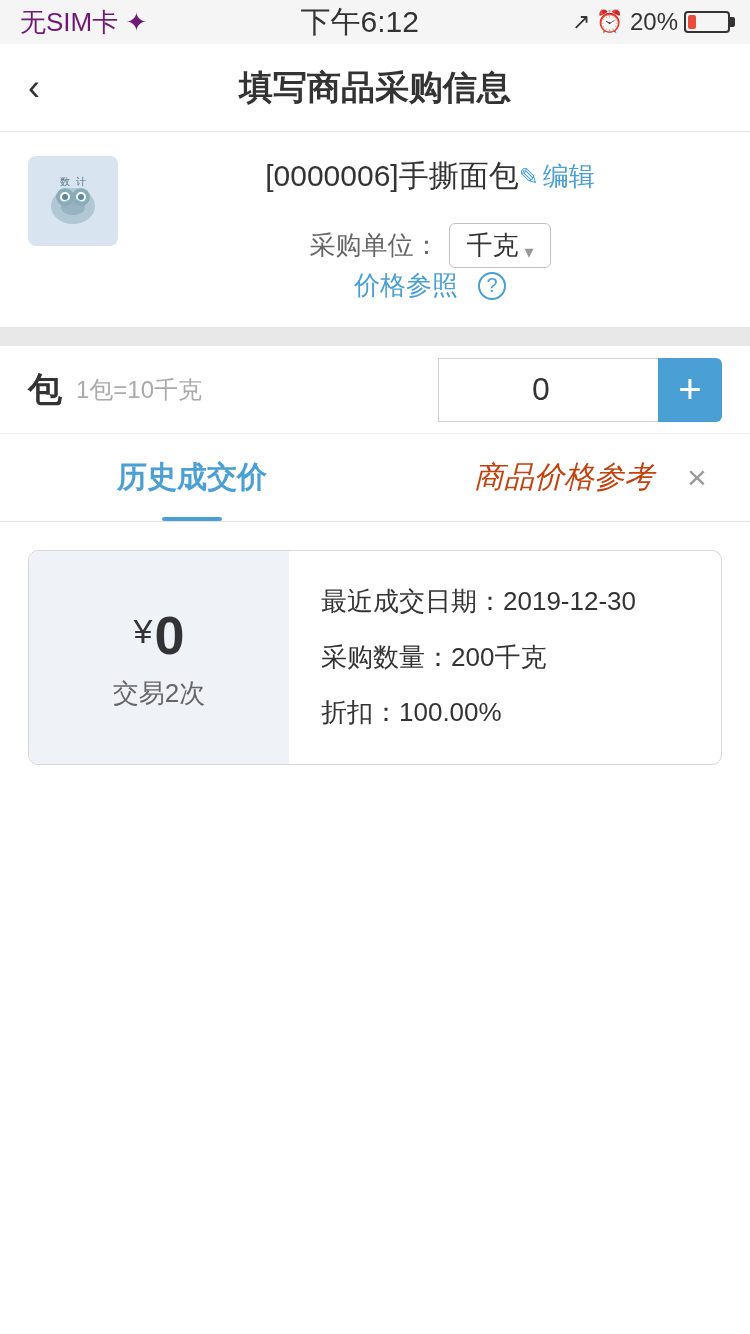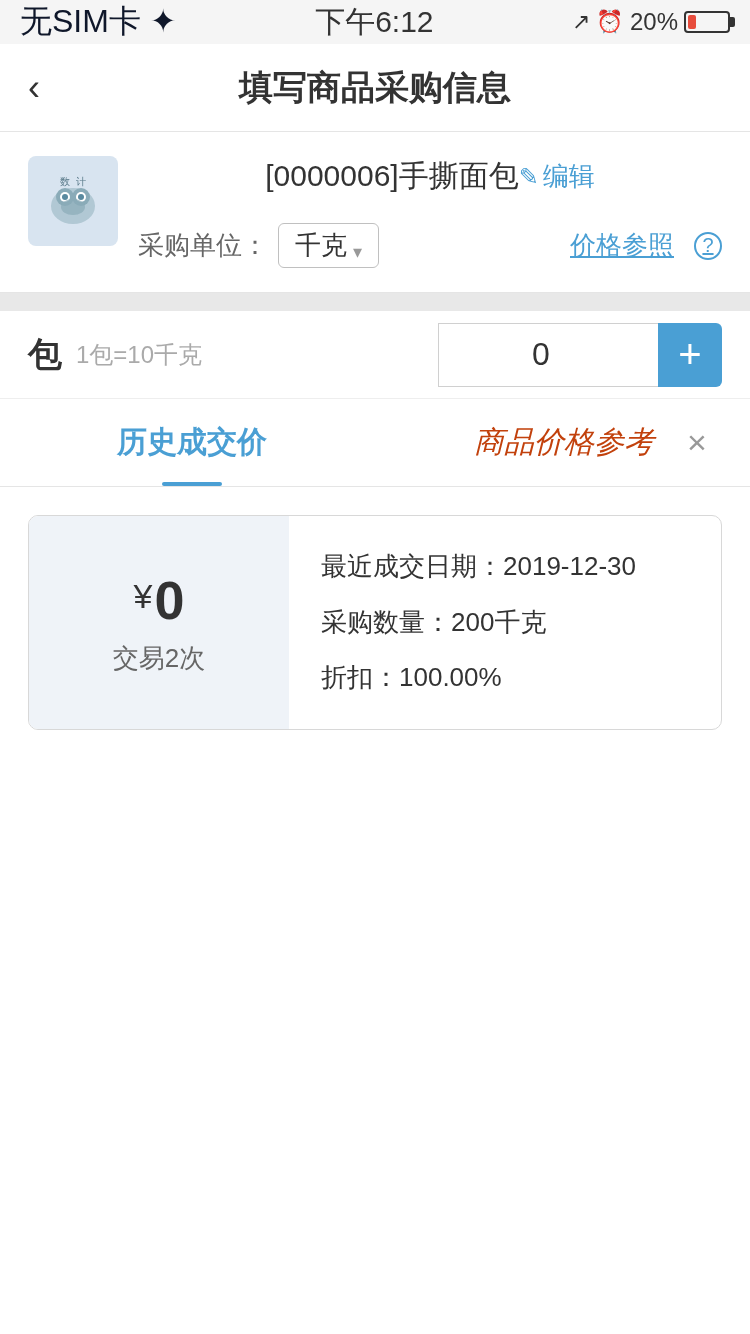--- a/index.html
+++ b/index.html
@@ -20,22 +20,22 @@
       display: flex;
       align-items: center;
       justify-content: space-between;
       padding: 0 20px;
       font-size: 28px;
     }
     .status-left {
       display: flex;
       align-items: center;
       gap: 8px;
-      font-size: 32px;
-      color: #0f172a;
+      font-size: 26px;
+      color: #701a75;
     }
     .status-center {
       font-size: 30px;
       font-weight: 500;
       color: #333;
     }
     .status-right {
       display: flex;
       align-items: center;
       gap: 6px;
@@ -139,20 +139,21 @@
       gap: 4px;
       cursor: pointer;
     }
     .edit-icon {
       font-size: 24px;
     }
     .unit-row {
       display: flex;
       align-items: center;
       justify-content: space-between;
+      flex-direction: column;
     }
     .unit-label {
       font-size: 26px;
       color: #666;
       margin-right: 10px;
     }
     .unit-select {
       display: inline-flex;
       align-items: flex-end;
       border: 1px solid #c0c0c0;
@@ -166,21 +167,20 @@
     .unit-select-arrow {
       font-size: 18px;
       color: #999;
     }
     .price-ref {
       font-size: 26px;
       color: #4a9fd4;
       display: flex;
       align-items: center;
       gap: 20px;
-      text-decoration: underline;
     }
     .price-ref-icon {
       width: 28px;
       height: 28px;
       border: 2px solid #4a9fd4;
       border-radius: 50%;
       display: inline-flex;
       align-items: center;
       justify-content: center;
       font-size: 20px;

